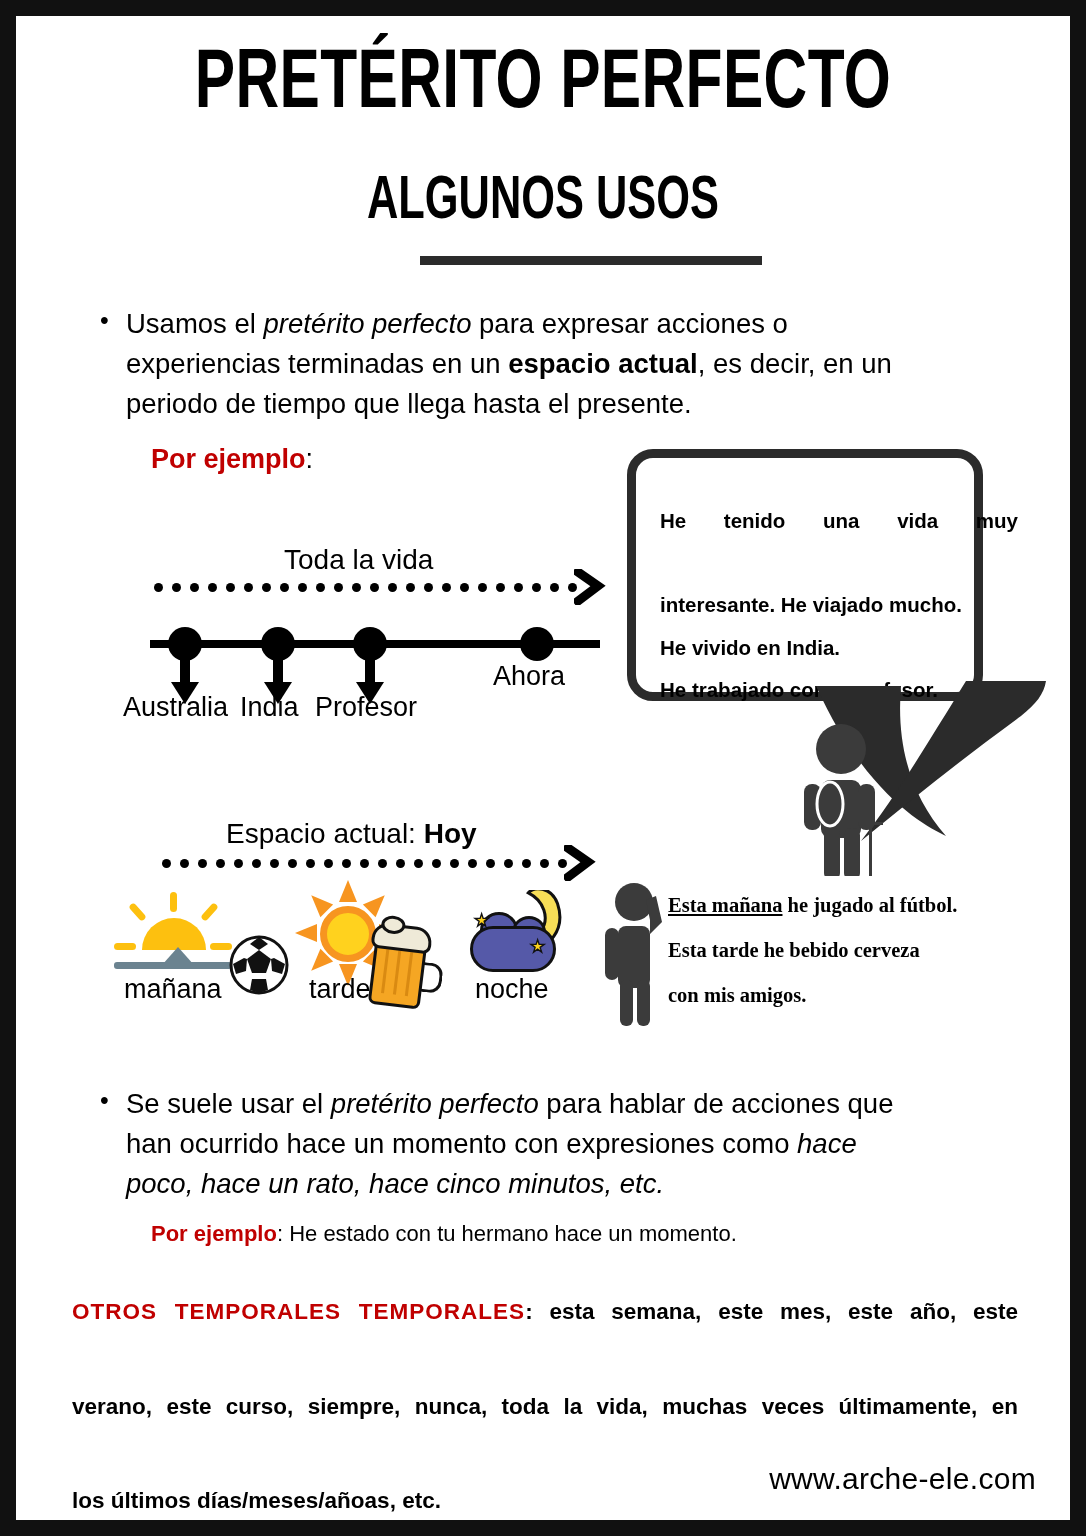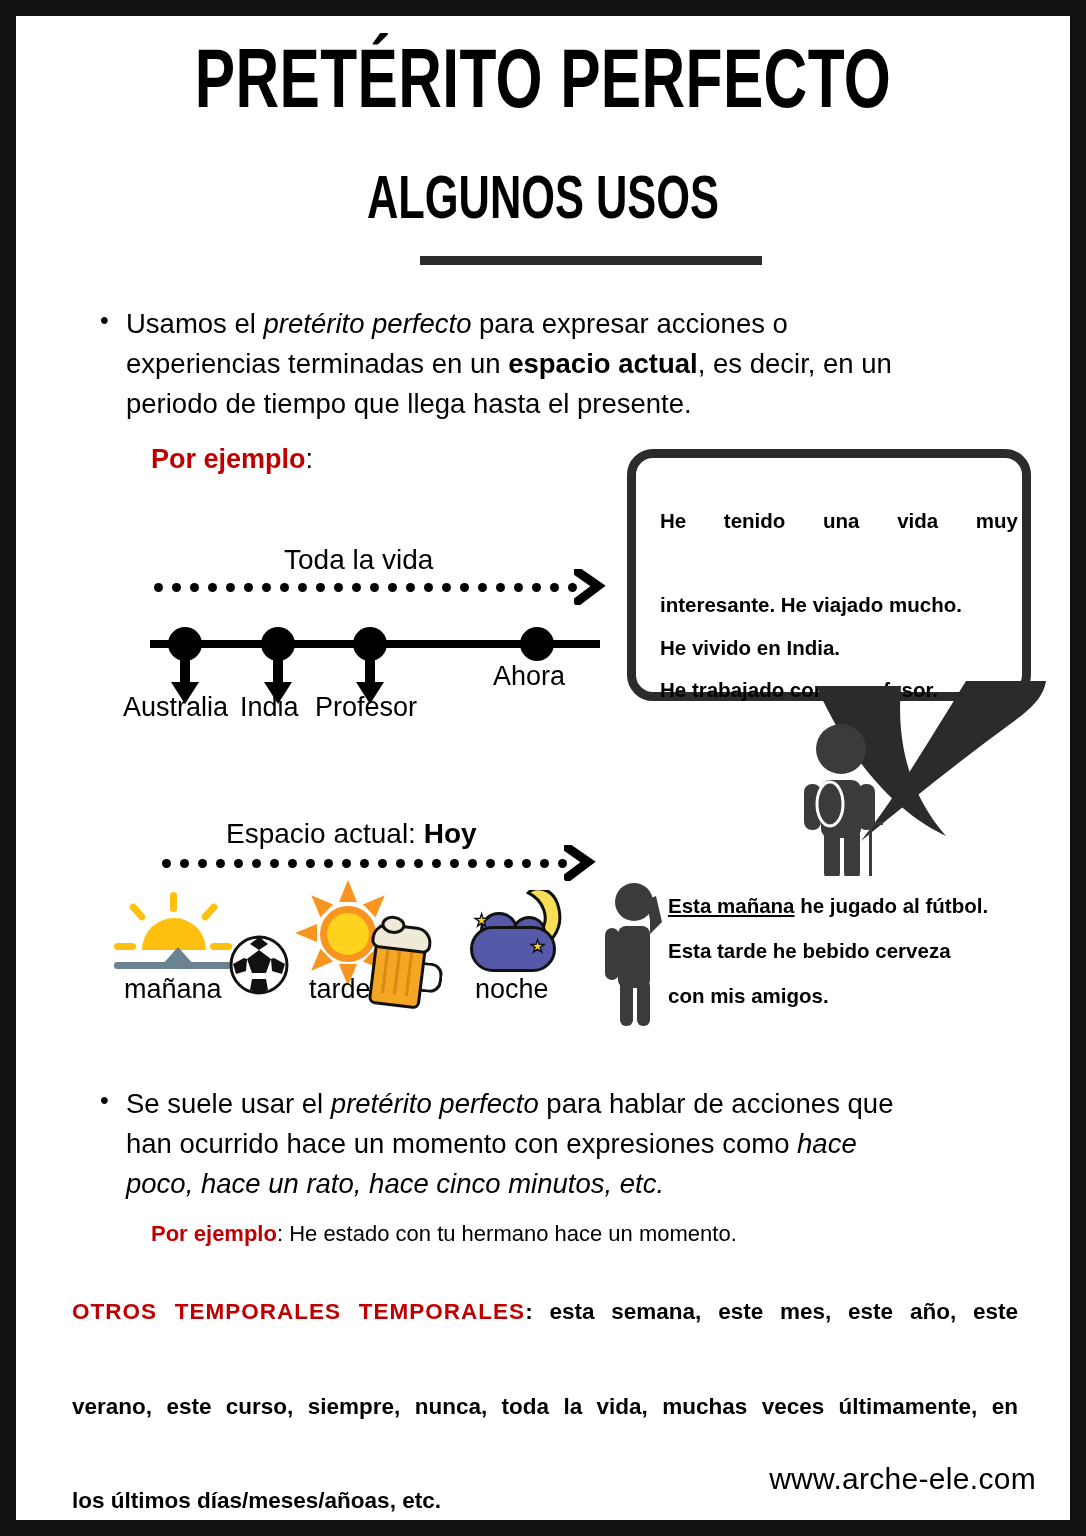--- a/index.html
+++ b/index.html
@@ -55,21 +55,21 @@
   }
   .just{text-align:justify;text-justify:inter-word;}
   em{font-style:italic;}
   strong{font-weight:700;}
 
   .por-ejemplo{color:#C00000;font-weight:700;}
 
   
   .bubble{
     position:absolute;
-    left:611px;top:433px;width:404px;height:252px;
+    left:611px;top:433px;width:356px;height:252px;
     border:9px solid #2b2b2b;
     border-radius:26px;
     background:#fff;
     box-sizing:border-box;
   }
   .bubble-text{
     position:absolute;left:24px;top:42px;width:358px;
     font-size:20.5px;font-weight:700;color:#000;line-height:2.06;
   }
   .bubble-text .l1{display:block;text-align:justify;text-justify:inter-word;}
@@ -386,21 +386,21 @@
 
   <svg width="96" height="150" style="position:absolute;left:580px;top:862px;">
     <circle cx="38" cy="24" r="19" fill="#3B3B3B"></circle>
     <rect x="22" y="48" width="32" height="62" rx="8" fill="#3B3B3B"></rect>
     <rect x="9" y="50" width="14" height="52" rx="7" fill="#3B3B3B"></rect>
     <path d="M 54 56 L 66 44 L 60 18 L 50 22 L 54 42 Z" fill="#3B3B3B"></path>
     <rect x="24" y="102" width="13" height="46" rx="6" fill="#3B3B3B"></rect>
     <rect x="41" y="102" width="13" height="46" rx="6" fill="#3B3B3B"></rect>
   </svg>
 
-  <div style="position:absolute;left:652px;top:867px;width:378px;font-size:20.5px;font-weight:700;line-height:2.2;color:#000;">
+  <div style="position:absolute;left:652px;top:867px;width:378px;font-size:20.5px;font-weight:700;line-height:2.2;color:#000;font-family:Liberation Serif, serif;">
     <span style="display:block;">
       <span style="text-decoration:underline;">Esta mañana</span><span> he jugado al fútbol.</span>
     </span>
     <span style="display:block;text-align:justify;">Esta tarde he bebido cerveza</span>
     <span style="display:block;">con mis amigos.</span>
   </div>
 
   <div class="bullet-block" style="left:110px;top:1068px;width:862px;">
     <span class="bul">•</span>
     <div style="display:block;">

